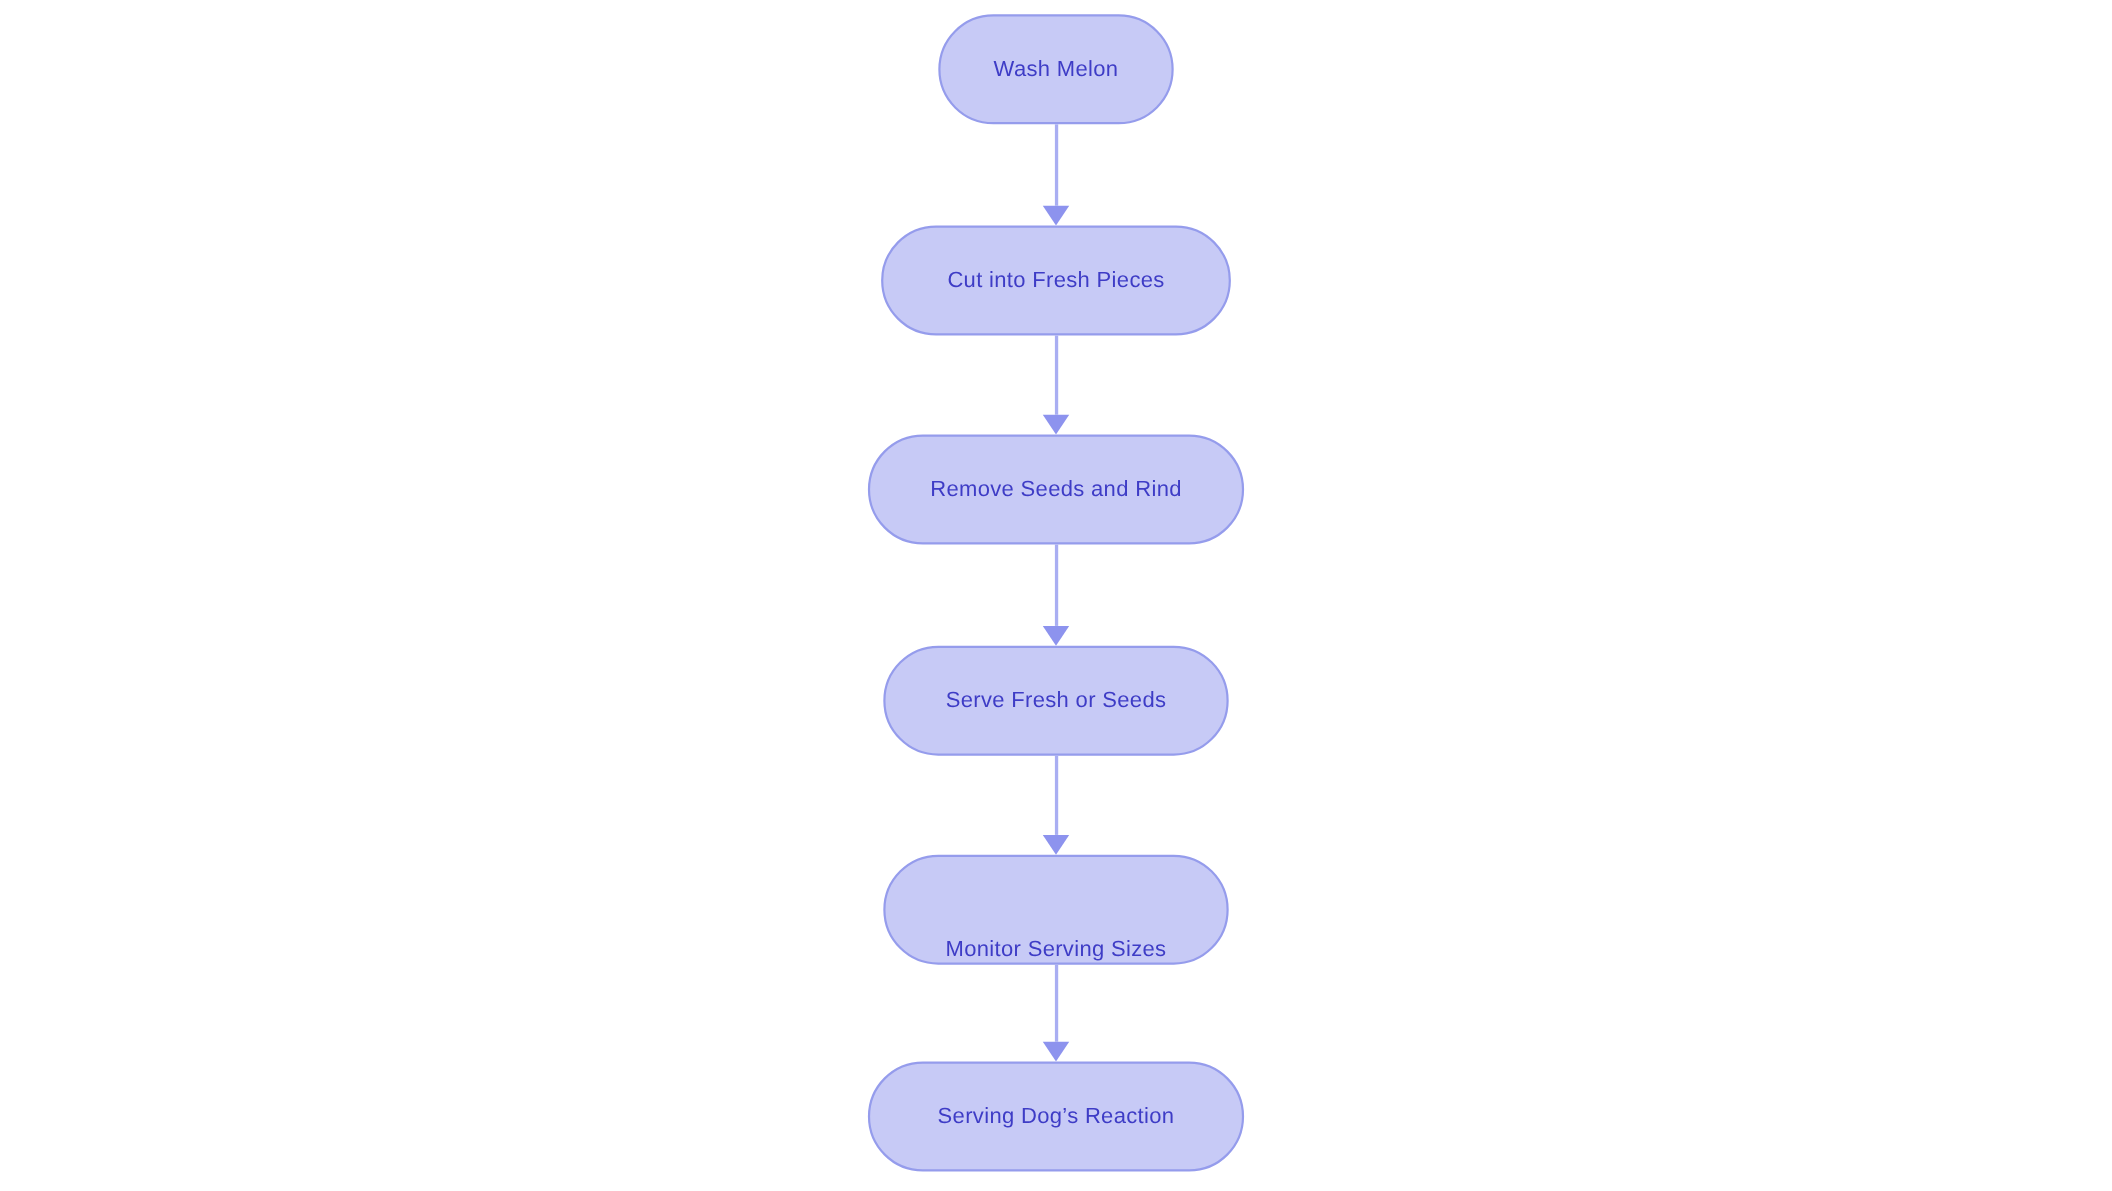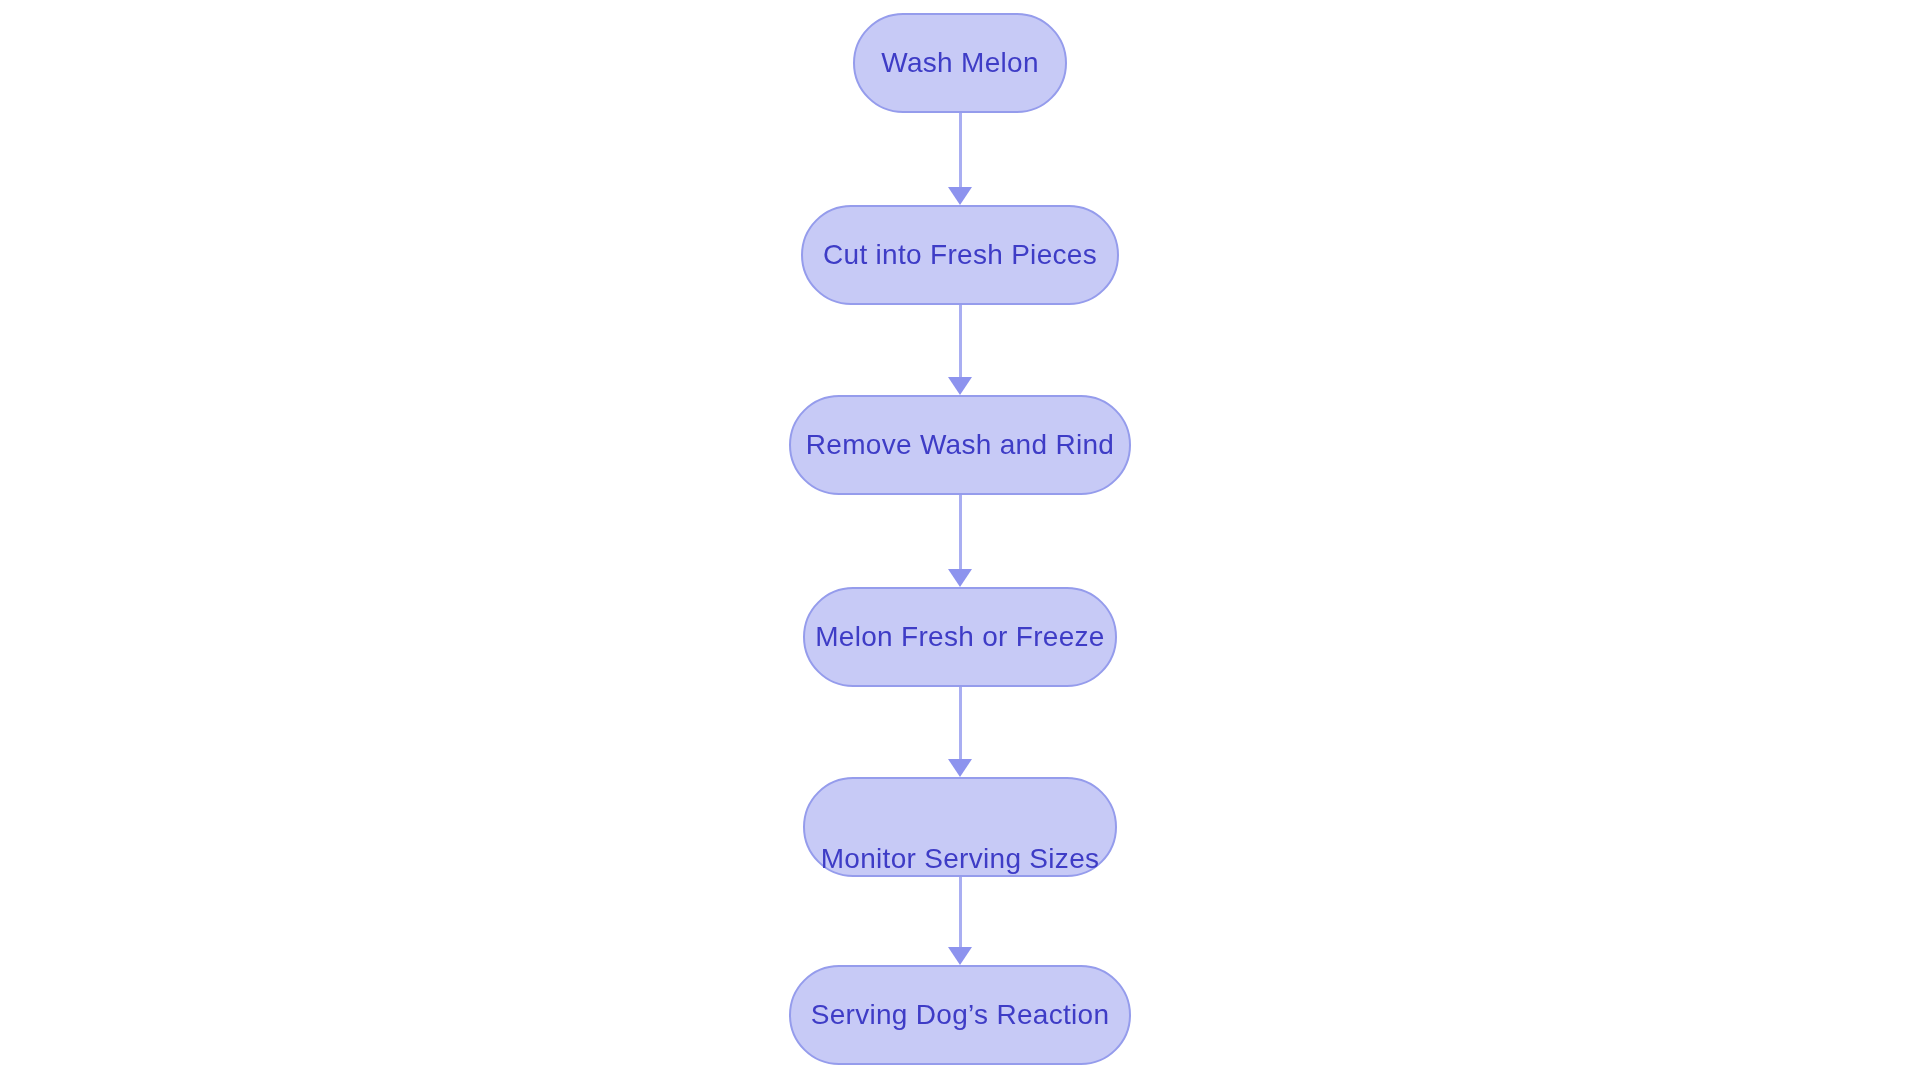--- a/index.html
+++ b/index.html
@@ -18,21 +18,21 @@
   .flow-node {
     position: absolute;
     left: 50%;
     transform: translateX(-50%);
     height: 100px;
     box-sizing: border-box;
     background: var(--node-fill, #c7caf6);
     border: 2px solid var(--node-border, #959cec);
     border-radius: 50px;
     color: var(--node-text, #3e3cc6);
-    font-size: 28px;
+    font-size: 20px;
     letter-spacing: 0.3px;
     display: flex;
     align-items: center;
     justify-content: center;
     white-space: nowrap;
   }
   .flow-arrow {
     position: absolute;
     left: 50%;
     transform: translateX(-50%);
@@ -71,30 +71,30 @@
   <div class="flow-node" style="top:205px; width:318px;">
     <span>Cut into Fresh Pieces</span>
   </div>
 
   <div class="flow-arrow" style="top:305px; height:90px;">
     <div class="shaft"></div>
     <div class="head"></div>
   </div>
 
   <div class="flow-node" style="top:395px; width:342px;">
-    <span>Remove Wash and Rind</span>
+    <span>Remove Seeds and Rind</span>
   </div>
 
   <div class="flow-arrow" style="top:495px; height:92px;">
     <div class="shaft"></div>
     <div class="head"></div>
   </div>
 
   <div class="flow-node" style="top:587px; width:314px;">
-    <span>Melon Fresh or Freeze</span>
+    <span>Serve Fresh or Seeds</span>
   </div>
 
   <div class="flow-arrow" style="top:687px; height:90px;">
     <div class="shaft"></div>
     <div class="head"></div>
   </div>
 
   <div class="flow-node" style="top:777px; width:314px;align-items:flex-end;">
     <span>Monitor Serving Sizes</span>
   </div>

